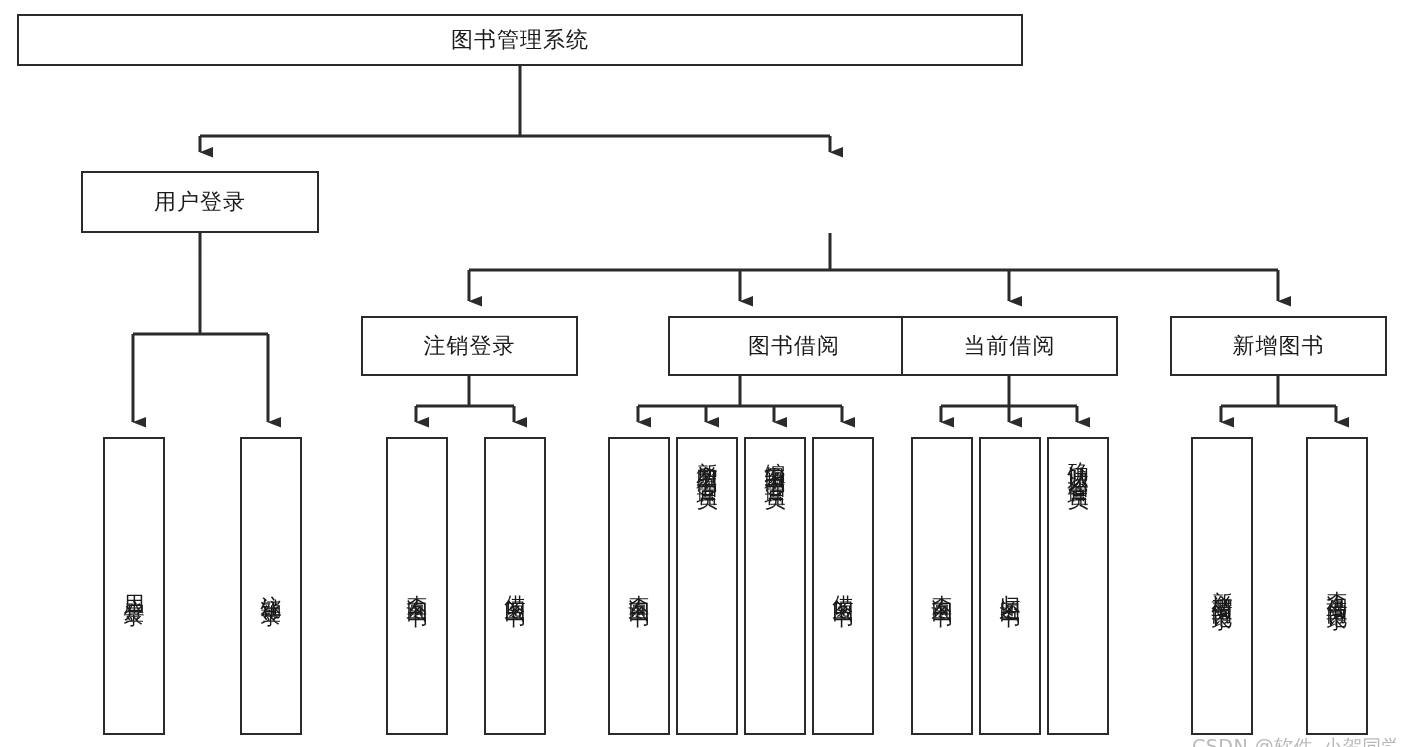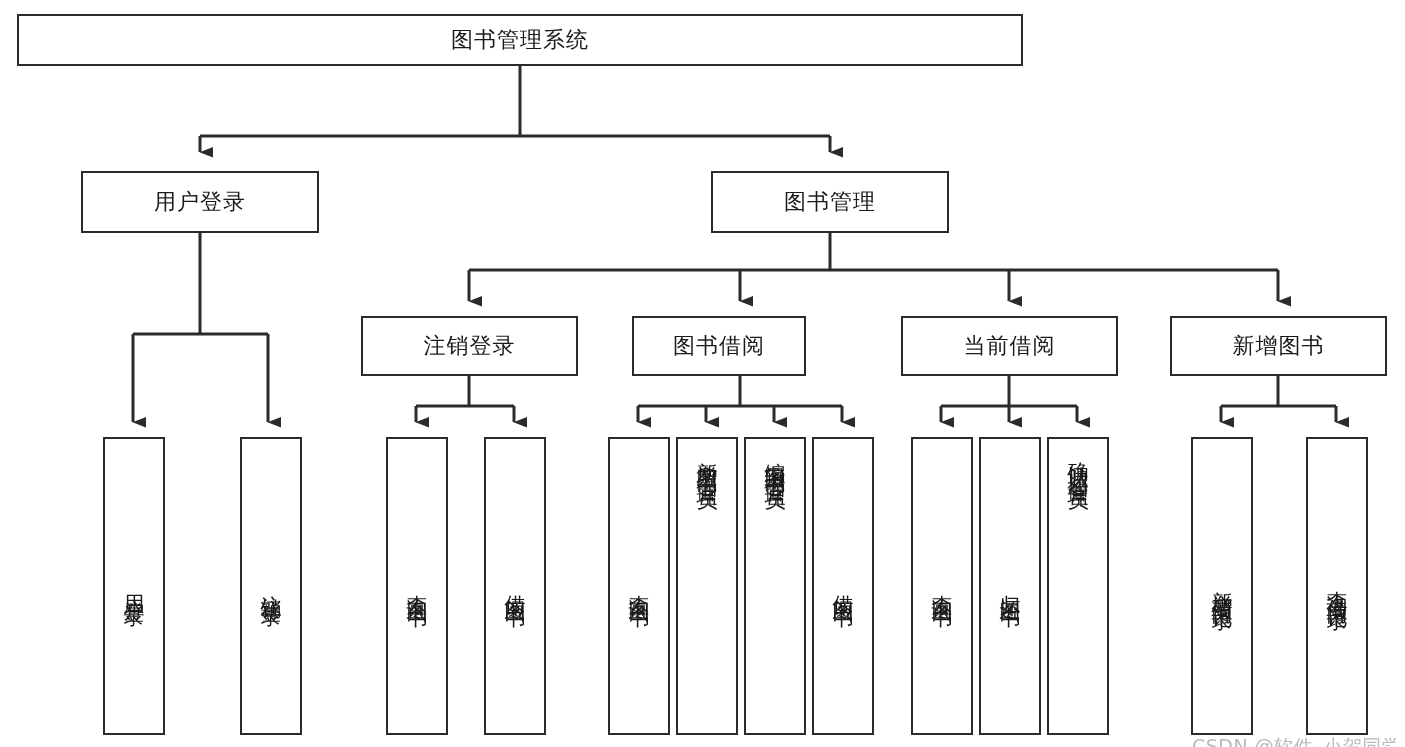--- a/index.html
+++ b/index.html
@@ -118,29 +118,26 @@
   </svg>
 
   <div class="node-box" style="left:17px; top:14px; width:1006px; height:52px;">
     <span class="node-label-h">图书管理系统</span>
   </div>
 
   <div class="node-box" style="left:81px; top:171px; width:238px; height:62px;">
     <span class="node-label-h">用户登录</span>
   </div>
 
-  <div class="node-box" style="left:711px; top:171px; width:238px; height:62px;">
-    <span class="node-label-h">图书管理</span>
-  </div>
 
   <div class="node-box" style="left:361px; top:316px; width:217px; height:60px;">
     <span class="node-label-h">注销登录</span>
   </div>
 
-  <div class="node-box" style="left:632px; top:316px; width:174px; height:60px;">
+  <div class="node-box" style="left:668px; top:316px; width:252px; height:60px;">
     <span class="node-label-h">图书借阅</span>
   </div>
 
   <div class="node-box" style="left:901px; top:316px; width:217px; height:60px;">
     <span class="node-label-h">当前借阅</span>
   </div>
 
   <div class="node-box" style="left:1170px; top:316px; width:217px; height:60px;">
     <span class="node-label-h">新增图书</span>
   </div>

